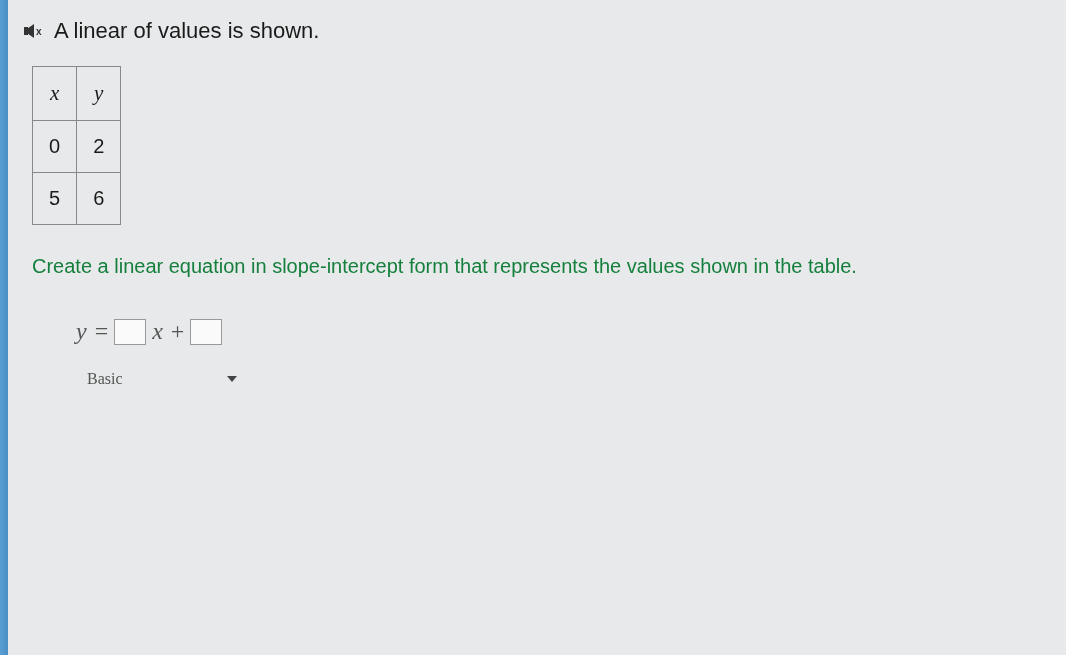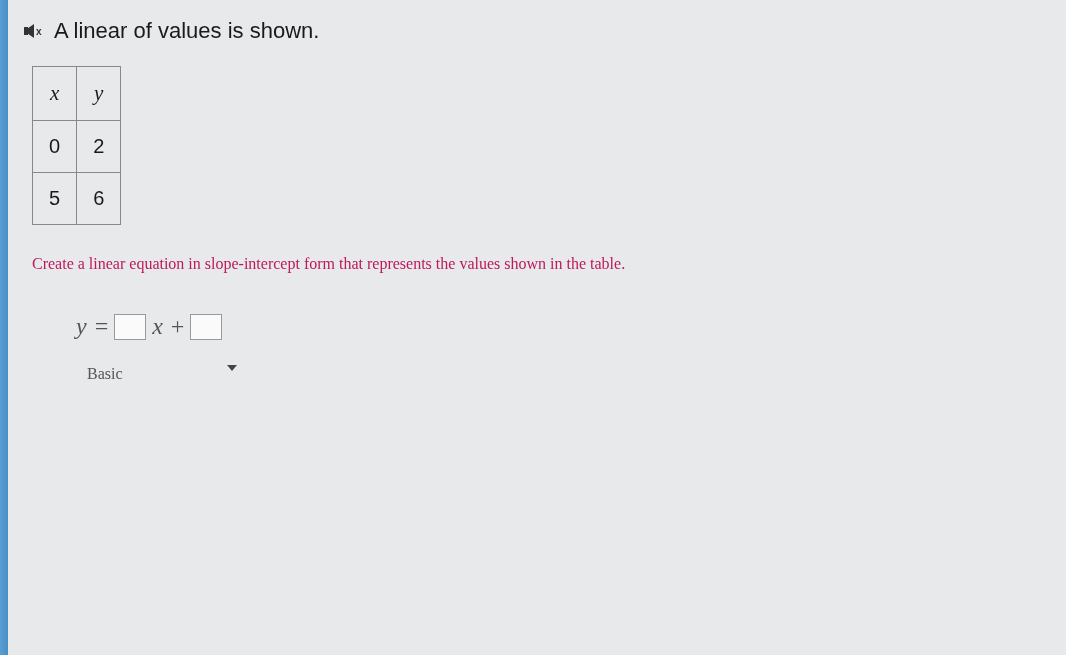--- a/index.html
+++ b/index.html
@@ -78,25 +78,24 @@
       color: #1a1a1a;
       min-width: 44px;
       font-weight: normal;
     }
     .values-table th {
       font-style: italic;
       font-family: 'Times New Roman', serif;
       font-size: 21px;
     }
     .instruction {
-      font-size: 16px;
-      color: #be185d;
+      font-size: 20px;
+      color: #15803d;
       margin-left: 8px;
       margin-bottom: 40px;
-      font-family: Liberation Serif, serif;
     }
     .equation-row {
       display: flex;
       align-items: center;
       margin-left: 50px;
       font-family: 'Times New Roman', serif;
       font-size: 24px;
       font-style: italic;
       color: #555;
       gap: 4px;
@@ -118,21 +117,21 @@
       padding: 0 2px;
     }
     .toolbar-row {
       margin-top: 18px;
       margin-left: 50px;
       display: flex;
       align-items: center;
     }
     .basic-dropdown {
       display: flex;
-      align-items: flex-start;
+      align-items: center;
       gap: 104px;
       padding: 6px 12px;
       font-size: 16px;
       color: #555;
       font-family: 'Times New Roman', serif;
       cursor: pointer;
       border: 1px solid transparent;
     }
     .chevron-down {
       width: 0;

